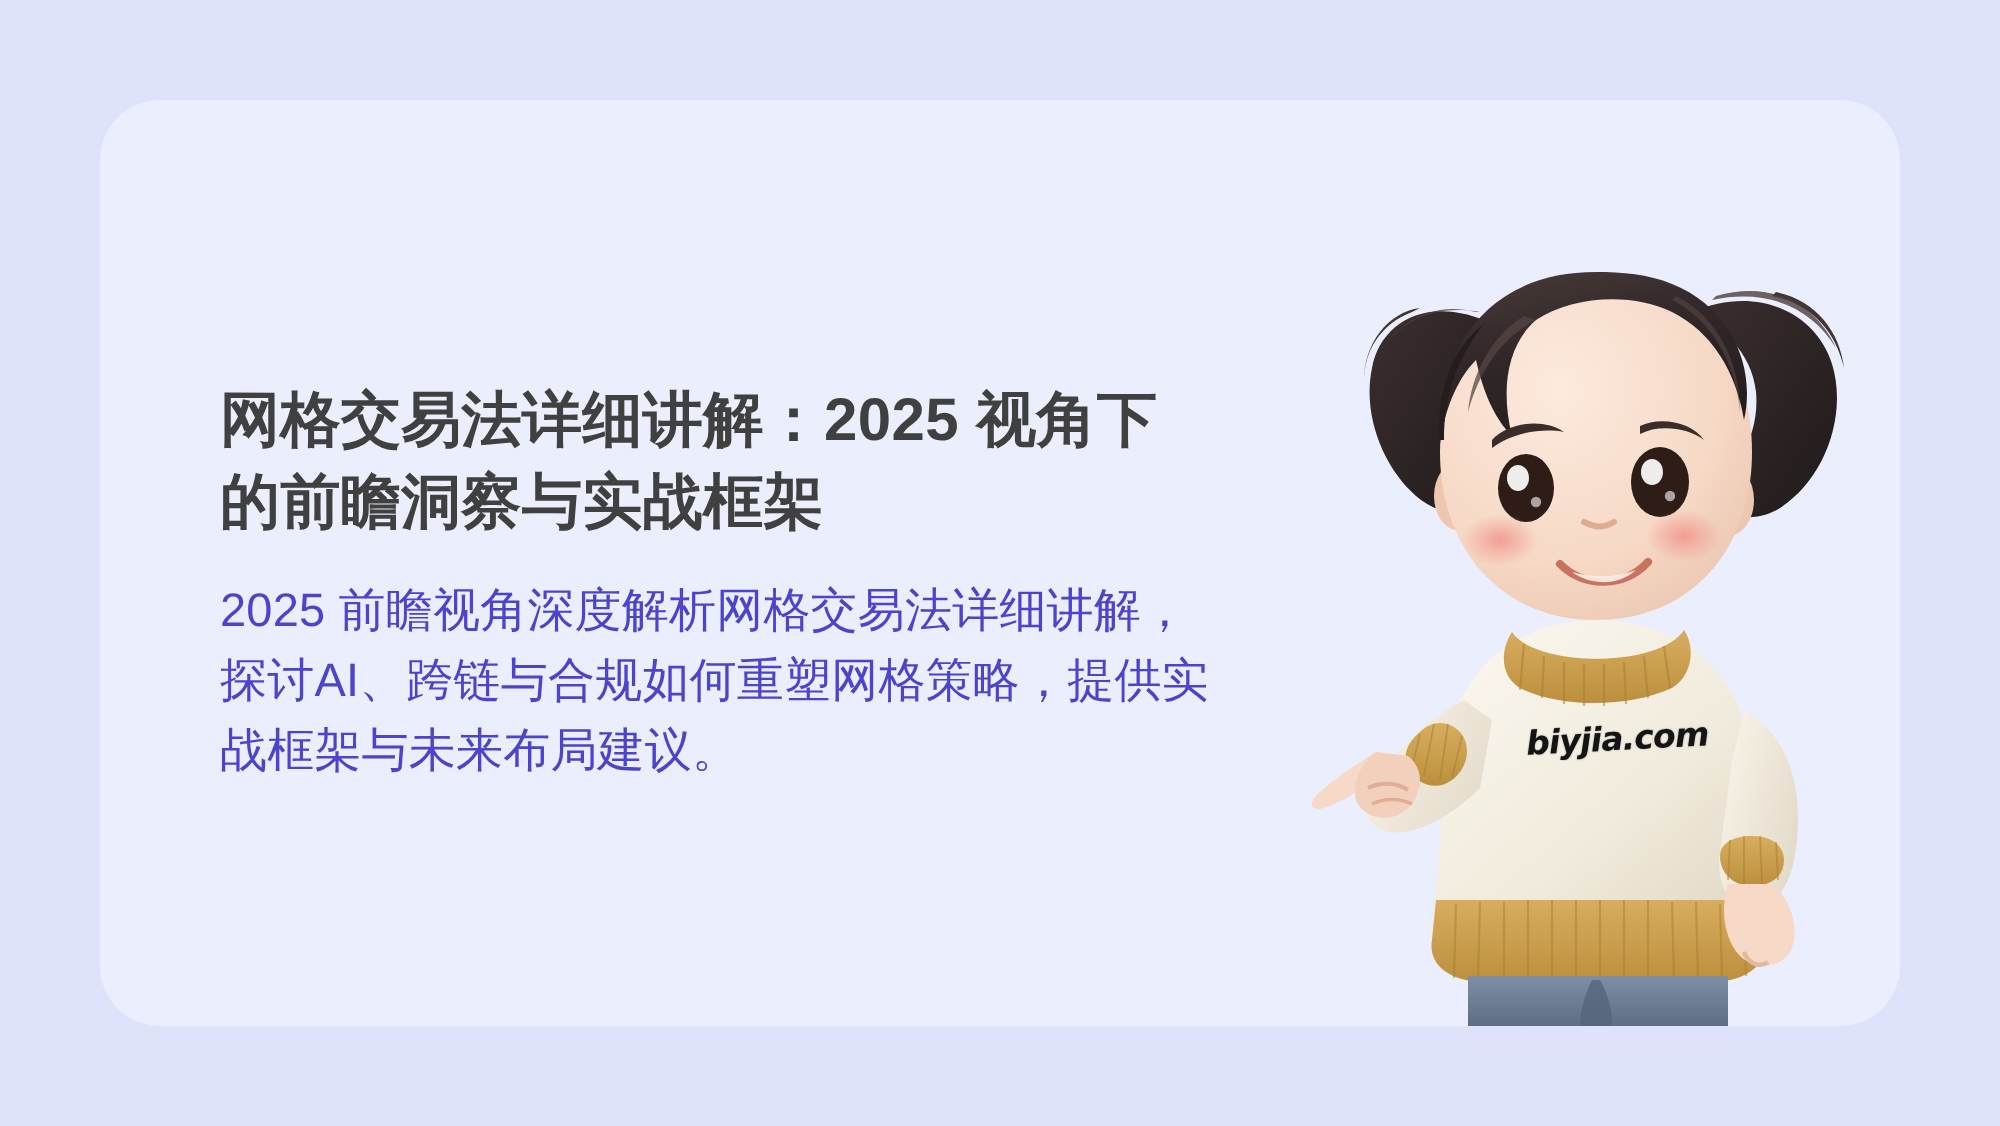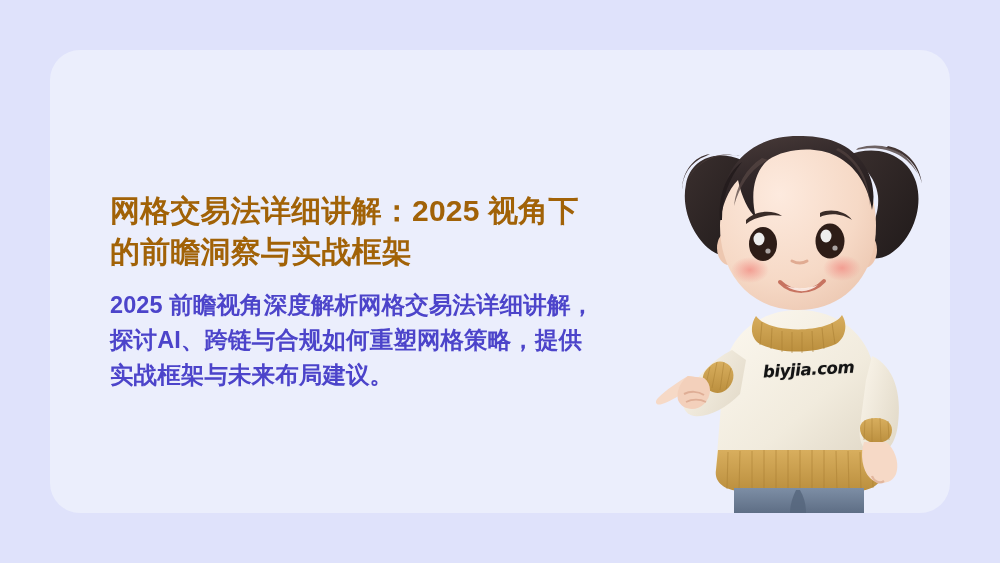--- a/index.html
+++ b/index.html
@@ -30,27 +30,27 @@
   #text-block{
     position:absolute;
     left:60px; top:140px;
     width:495px;
   }
   #banner-title{
     font-size:30px;
     font-weight:700;
     line-height:41px;
     letter-spacing:0.2px;
-    color:#a16207;
+    color:#404040;
     margin-bottom:16px;
     white-space:pre-line;
   }
   #banner-subtitle{
     font-size:23.5px;
-    font-weight:700;
+    font-weight:400;
     line-height:35px;
     letter-spacing:0.1px;
     color:#4c44ca;
     white-space:pre-line;
   }
 
   
   #illustration{
     position:absolute;
     left:600px; top:48px;

